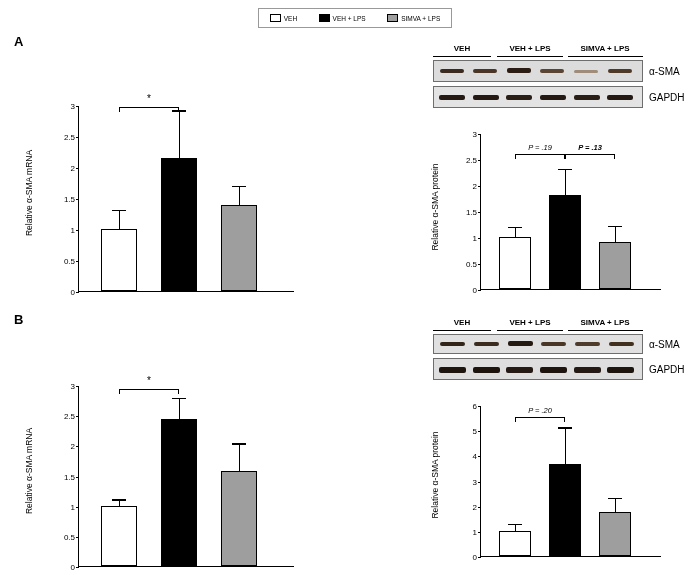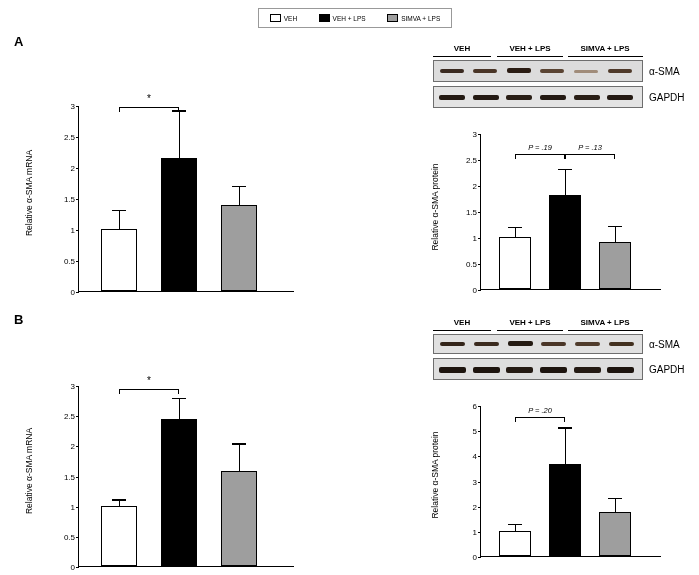--- a/index.html
+++ b/index.html
@@ -258,21 +258,21 @@
       <div class="err-cap" style="left: 27px; top: 92.56px; width: 14px;"></div>
       <div class="bar vehlps" style="left: 68px; width: 32px; height: 93.6px;"></div>
       <div class="err" style="left: 84px; top: 34.84px; height: 27.56px;"></div>
       <div class="err-cap" style="left: 77px; top: 34.84px; width: 14px;"></div>
       <div class="bar simva" style="left: 118px; width: 32px; height: 46.8px;"></div>
       <div class="err" style="left: 134px; top: 92.04px; height: 17.16px;"></div>
       <div class="err-cap" style="left: 127px; top: 92.04px; width: 14px;"></div>
       <div class="sig-bracket" style="left: 34px; top: 19.76px; width: 50px; height: 5px;"></div>
       <div class="pval-label" style="left: 59px; top: 8.76px;">P = .19</div>
       <div class="sig-bracket" style="left: 84px; top: 19.76px; width: 50px; height: 5px;"></div>
-      <div class="pval-label" style="left: 109px; top: 8.76px;">P = .13</div>
+      <div class="pval-label" style="left: 109px; top: 8.76px; font-weight: bold;">P = .13</div>
     </div>
 </div>
 
 <div class="chart" id="chart-b-mrna" style="left:0px; top:380px; width:330px; height:195px;">
   <div class="ylabel" style="left:-41px; top:86px; width:140px;">Relative α-SMA mRNA</div>
   <div class="plot" id="plot-b-mrna" style="left:78px; top:6px; width:215px; height:180px;">
       <div class="ytick-mark" style="top: 181px;"></div>
       <div class="ytick-label" style="top: 181px;">0</div>
       <div class="ytick-mark" style="top: 150.833px;"></div>
       <div class="ytick-label" style="top: 150.833px;">0.5</div>

